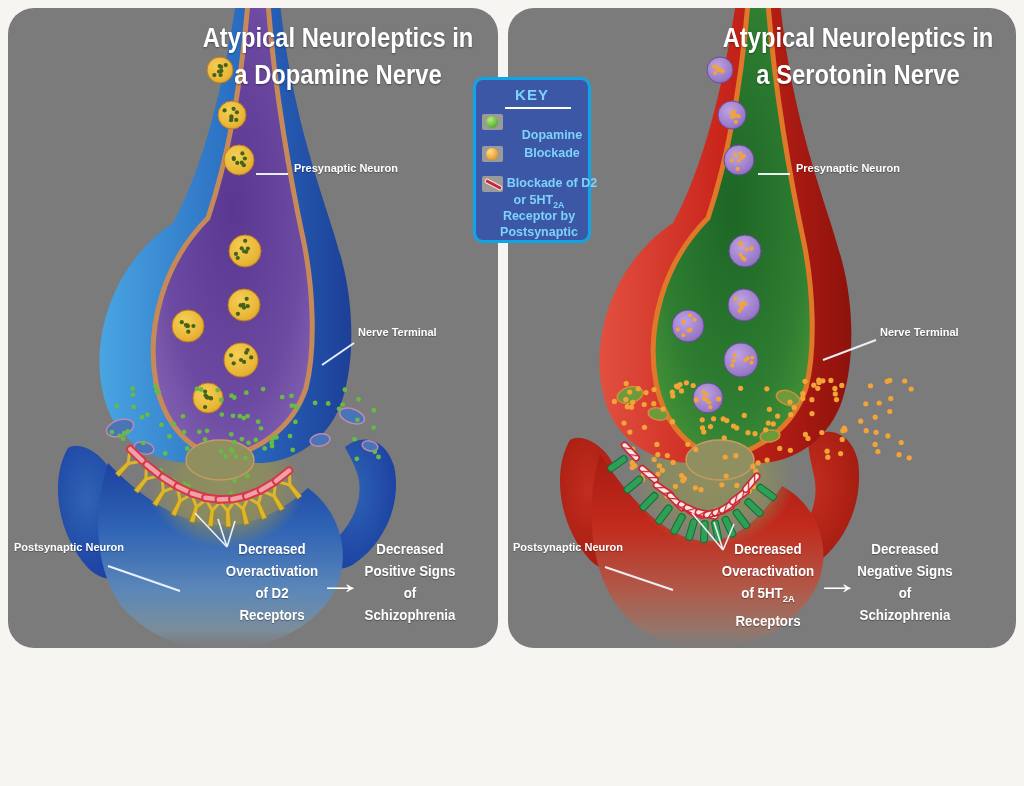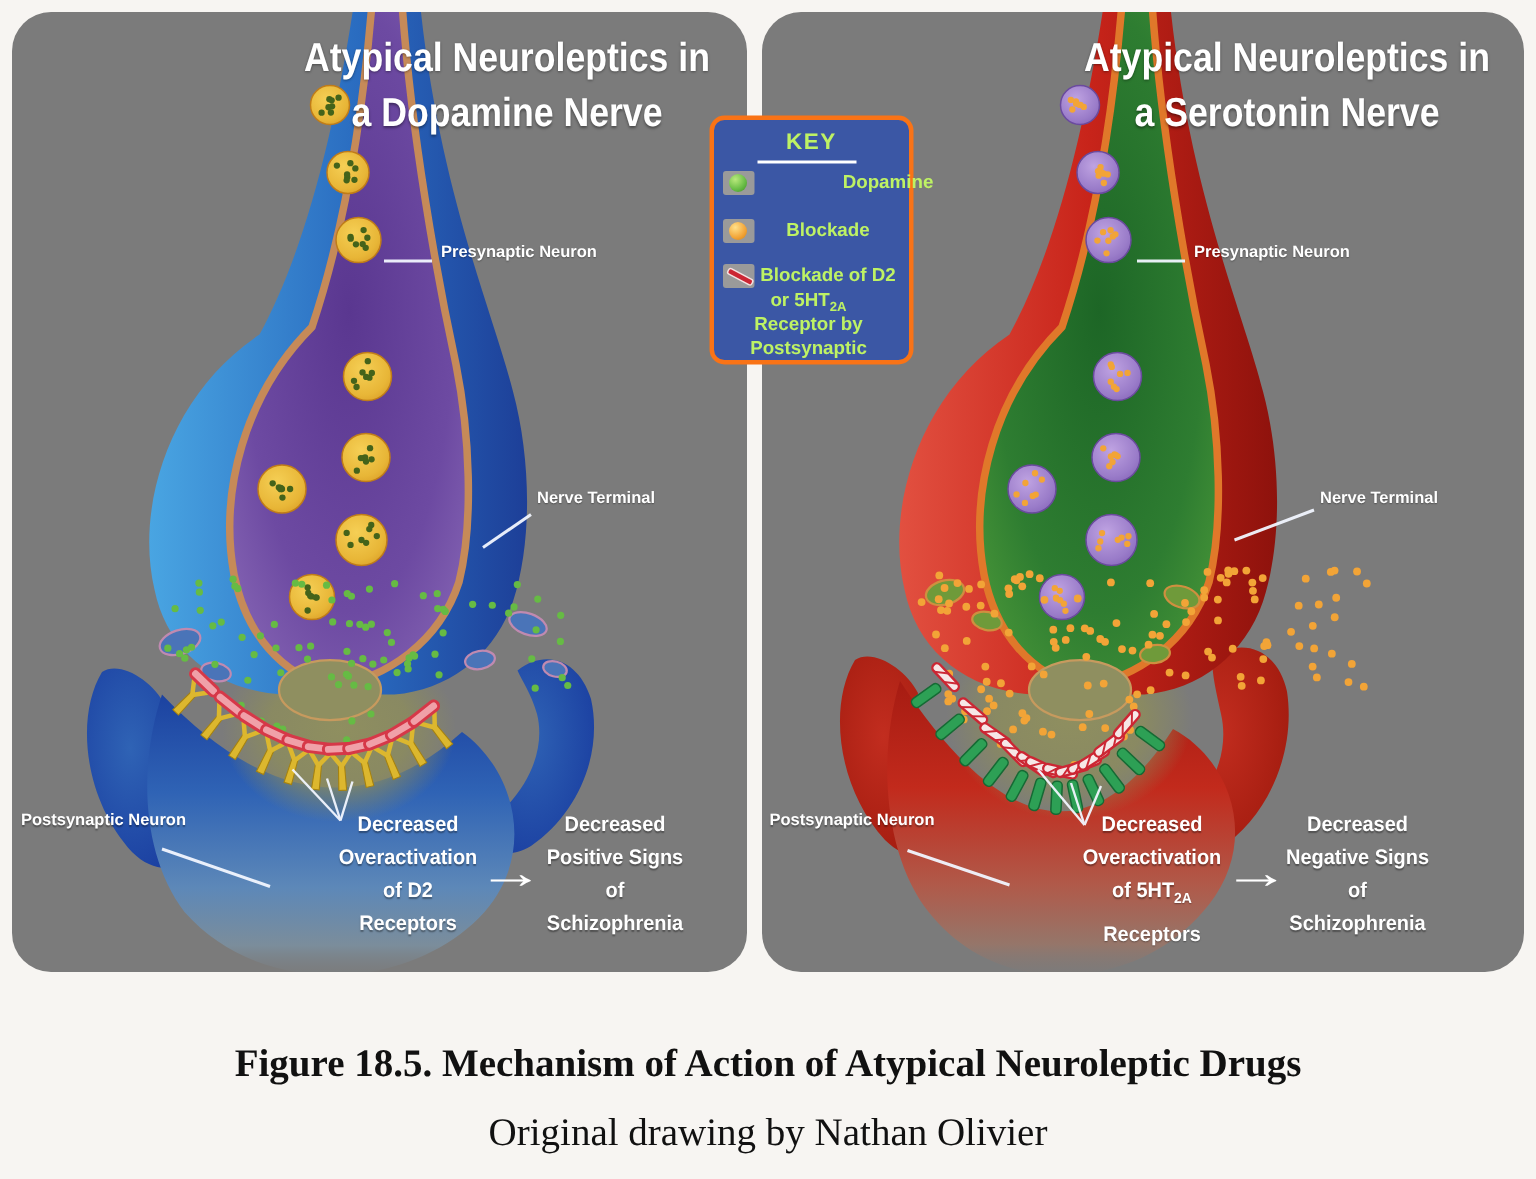--- a/index.html
+++ b/index.html
@@ -19,27 +19,27 @@
   
   .lbl{position:absolute;color:#fff;font-weight:bold;font-size:11px;white-space:nowrap;
        text-shadow:0 1px 1px rgba(0,0,0,.35);}
   .blk{position:absolute;color:#fff;font-weight:bold;font-size:14px;line-height:22px;
        text-align:center;transform:scaleX(0.95);transform-origin:center;
        text-shadow:0 1px 1px rgba(0,0,0,.35);}
   .blk sub{font-size:70%;}
   .arrow{position:absolute;color:#fff;font-weight:bold;font-size:30px;
          transform:scaleX(1.5);transform-origin:center;text-align:center;}
   
-  .key{position:absolute;left:473px;top:77px;width:136px;height:166px;
-       background:var(--key-bg,#3b57a5);border:3px solid #f97316;border-radius:10px;
-       box-sizing:border-box;color:#bef264;font-weight:bold;}
+  .key{position:absolute;left:473px;top:77px;width:118px;height:166px;
+       background:var(--key-bg,#3b57a5);border:3px solid #0ea5e9;border-radius:10px;
+       box-sizing:border-box;color:#7dd3fc;font-weight:bold;}
   .key-title{position:absolute;left:0;top:6px;width:100%;text-align:center;font-size:15px;letter-spacing:1px;}
   .key-rule{position:absolute;left:29px;top:27px;width:66px;height:0;border-top:2px solid #fff;}
   .krow{position:absolute;left:28px;width:96px;text-align:center;font-size:12.5px;line-height:15px;}
-  .kr1{top:34px;margin-left:40px;} .kr2{top:66px;} .kr3{top:96px;}
+  .kr1{top:48px;} .kr2{top:66px;} .kr3{top:96px;}
   .kline{position:absolute;left:2px;width:122px;text-align:center;font-size:12.5px;line-height:16px;}
   .kl2{top:112px;} .kl3{top:128px;} .kl4{top:144px;}
   .kline sub{font-size:70%;}
   .swatch{position:absolute;left:6px;width:21px;height:16px;background:#9a9a9a;border-radius:2px;}
   .sw1{top:34px;} .sw2{top:66px;} .sw3{top:96px;}
   .ball{position:absolute;left:4px;top:2px;width:12px;height:12px;border-radius:50%;}
   .ball.dop{background:radial-gradient(circle at 35% 30%, #b9e97c, var(--dopamine,#66bb44) 60%, #3d8a24);}
   .ball.ser{background:radial-gradient(circle at 35% 30%, #ffe08a, var(--serotonin,#f2a437) 60%, #d07f12);}
   .slash{position:absolute;left:2px;top:6px;width:17px;height:3px;background:#cc2633;
          border:1px solid #f4e2e2;border-radius:2px;transform:rotate(28deg);}
@@ -741,18 +741,14 @@
         <div class="slash"></div>
       </div>
     <div class="krow kr3">Blockade of D2</div>
     <div class="kline kl2">
       <span>or 5HT</span><sub>2A</sub>
     </div>
     <div class="kline kl3">Receptor by</div>
     <div class="kline kl4">Postsynaptic</div>
   </div>
 
-  <div class="caption">
-    <div class="cap-title">Figure 18.5. Mechanism of Action of Atypical Neuroleptic Drugs</div>
-    <div class="cap-credit">Original drawing by Nathan Olivier</div>
-  </div>
 
 </div>
 
 </body></html>

